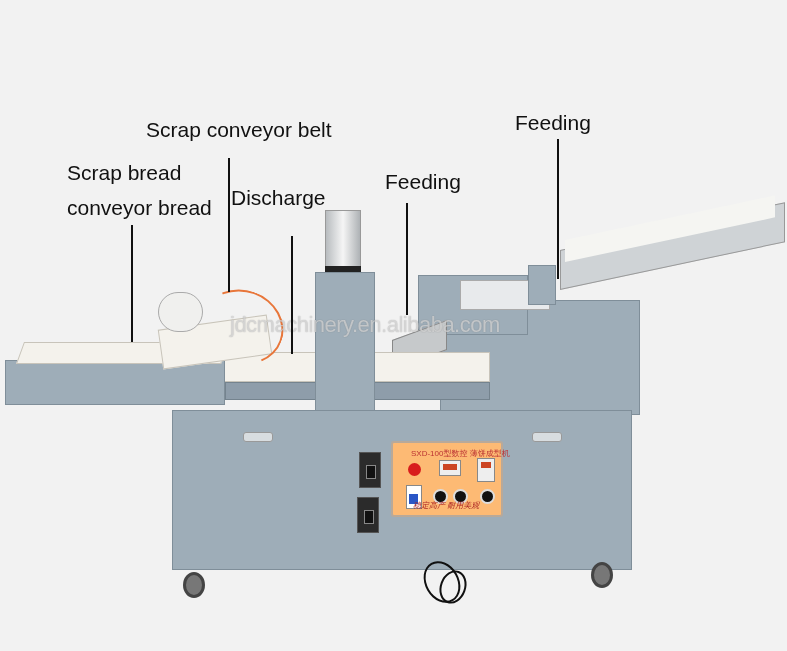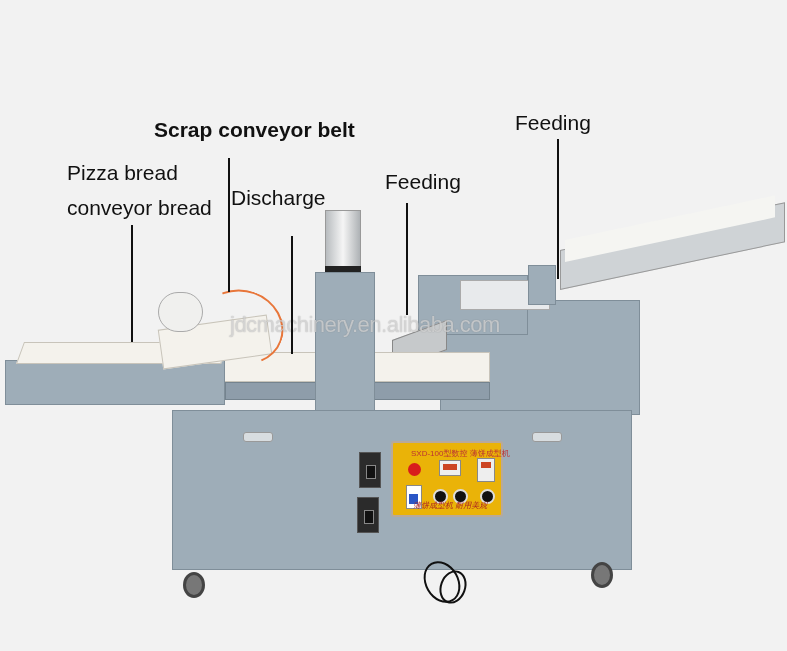--- a/index.html
+++ b/index.html
@@ -8,21 +8,21 @@
     font-family: "Liberation Sans", sans-serif;
   }
   .label { position: absolute; color: #111; font-size: 21px; line-height: 1.45; white-space: nowrap; background: rgba(255,255,255,0.0); }
   .leader { position: absolute; width: 1.5px; background: #111; }
   .part { position: absolute; box-sizing: border-box; }
   .panel-grey { background: #9eadb8; border: 1px solid #7f8e99; }
   .panel-grey-dark { background: #8e9daa; border: 1px solid #74838e; }
   .belt { background: #f4f2ec; border: 1px solid #c8c4ba; }
   .wheel { position: absolute; width: 22px; height: 26px; border-radius: 50%; background: #777; border: 3px solid #444; box-sizing: border-box; }
   .watermark { position: absolute; font-size: 22px; color: rgba(255,255,255,0.55); letter-spacing: -0.5px; white-space: nowrap; text-shadow: 0 0 1px rgba(90,90,90,0.6); }
-  .control-panel { position: absolute; background: #eab308; border: 2px solid #b9a999; border-radius: 3px; box-sizing: border-box; }
+  .control-panel { position: absolute; background: #fdba74; border: 2px solid #b9a999; border-radius: 3px; box-sizing: border-box; }
   .cp-title { position: absolute; left: 18px; top: 5px; font-size: 8px; color: #b33; white-space: nowrap; }
   .cp-footer { position: absolute; left: 20px; bottom: 4px; font-size: 8px; color: #a22; white-space: nowrap; font-style: italic; }
   .knob { position: absolute; width: 11px; height: 11px; border-radius: 50%; background: #111; border: 2px solid #ddd; }
   .red-lamp { position: absolute; width: 13px; height: 13px; border-radius: 50%; background: #d81c1c; }
   .breaker { position: absolute; width: 14px; height: 22px; background: #fff; border: 1px solid #888; }
   .breaker::after { content: ""; position: absolute; left: 2px; top: 8px; width: 9px; height: 10px; background: #2a56c6; }
   .display { position: absolute; background: #eee; border: 1px solid #888; }
   .display::after { content: ""; position: absolute; left: 3px; top: 3px; right: 3px; height: 6px; background: #c42; }
   .switch-box { position: absolute; width: 20px; height: 34px; background: #2b2b2b; border: 1px solid #555; }
   .switch-box::after { content: ""; position: absolute; left: 6px; top: 12px; width: 8px; height: 12px; background: #111; border: 1px solid #888; }
@@ -68,36 +68,36 @@
 
   <div class="control-panel" style="left:391px; top:441px; width:112px; height:76px;">
     <span class="cp-title">SXD-100型数控 薄饼成型机</span>
     <div class="red-lamp" style="left:15px; top:20px;"></div>
     <div class="display" style="left:46px; top:17px; width:20px; height:14px;"></div>
     <div class="display" style="left:84px; top:15px; width:16px; height:22px;"></div>
     <div class="breaker" style="left:13px; top:42px;"></div>
     <div class="knob" style="left:40px; top:46px;"></div>
     <div class="knob" style="left:60px; top:46px;"></div>
     <div class="knob" style="left:87px; top:46px;"></div>
-    <span class="cp-footer">薄饼成型机 耐用美观</span>
+    <span class="cp-footer">稳定高产 耐用美观</span>
   </div>
 
   <div class="cable" style="left:425px; top:560px; width:30px; height:40px; transform: rotate(-30deg);"></div>
   <div class="cable" style="left:440px; top:570px; width:22px; height:30px; transform: rotate(20deg);"></div>
 
   <div class="wheel" style="left:183px; top:572px;"></div>
   <div class="wheel" style="left:591px; top:562px;"></div>
 
   <span class="watermark" style="left:230px; top:312px;">jdcmachinery.en.alibaba.com</span>
 </div>
 
-<span class="label" style="left:154px; top:115px;font-weight:bold;">Scrap conveyor belt</span>
+<span class="label" style="left:146px; top:115px;">Scrap conveyor belt</span>
 <div class="leader" style="left:228px; top:158px; height:134px;"></div>
 
-<span class="label" style="left:67px; top:158px;">Pizza bread</span>
+<span class="label" style="left:67px; top:158px;">Scrap bread</span>
 <span class="label" style="left:67px; top:193px;">conveyor bread</span>
 <div class="leader" style="left:131px; top:225px; height:117px;"></div>
 
 <span class="label" style="left:231px; top:183px;">Discharge</span>
 <div class="leader" style="left:291px; top:236px; height:118px;"></div>
 
 <span class="label" style="left:385px; top:167px;">Feeding</span>
 <div class="leader" style="left:406px; top:203px; height:112px;"></div>
 
 <span class="label" style="left:515px; top:108px;">Feeding</span>

